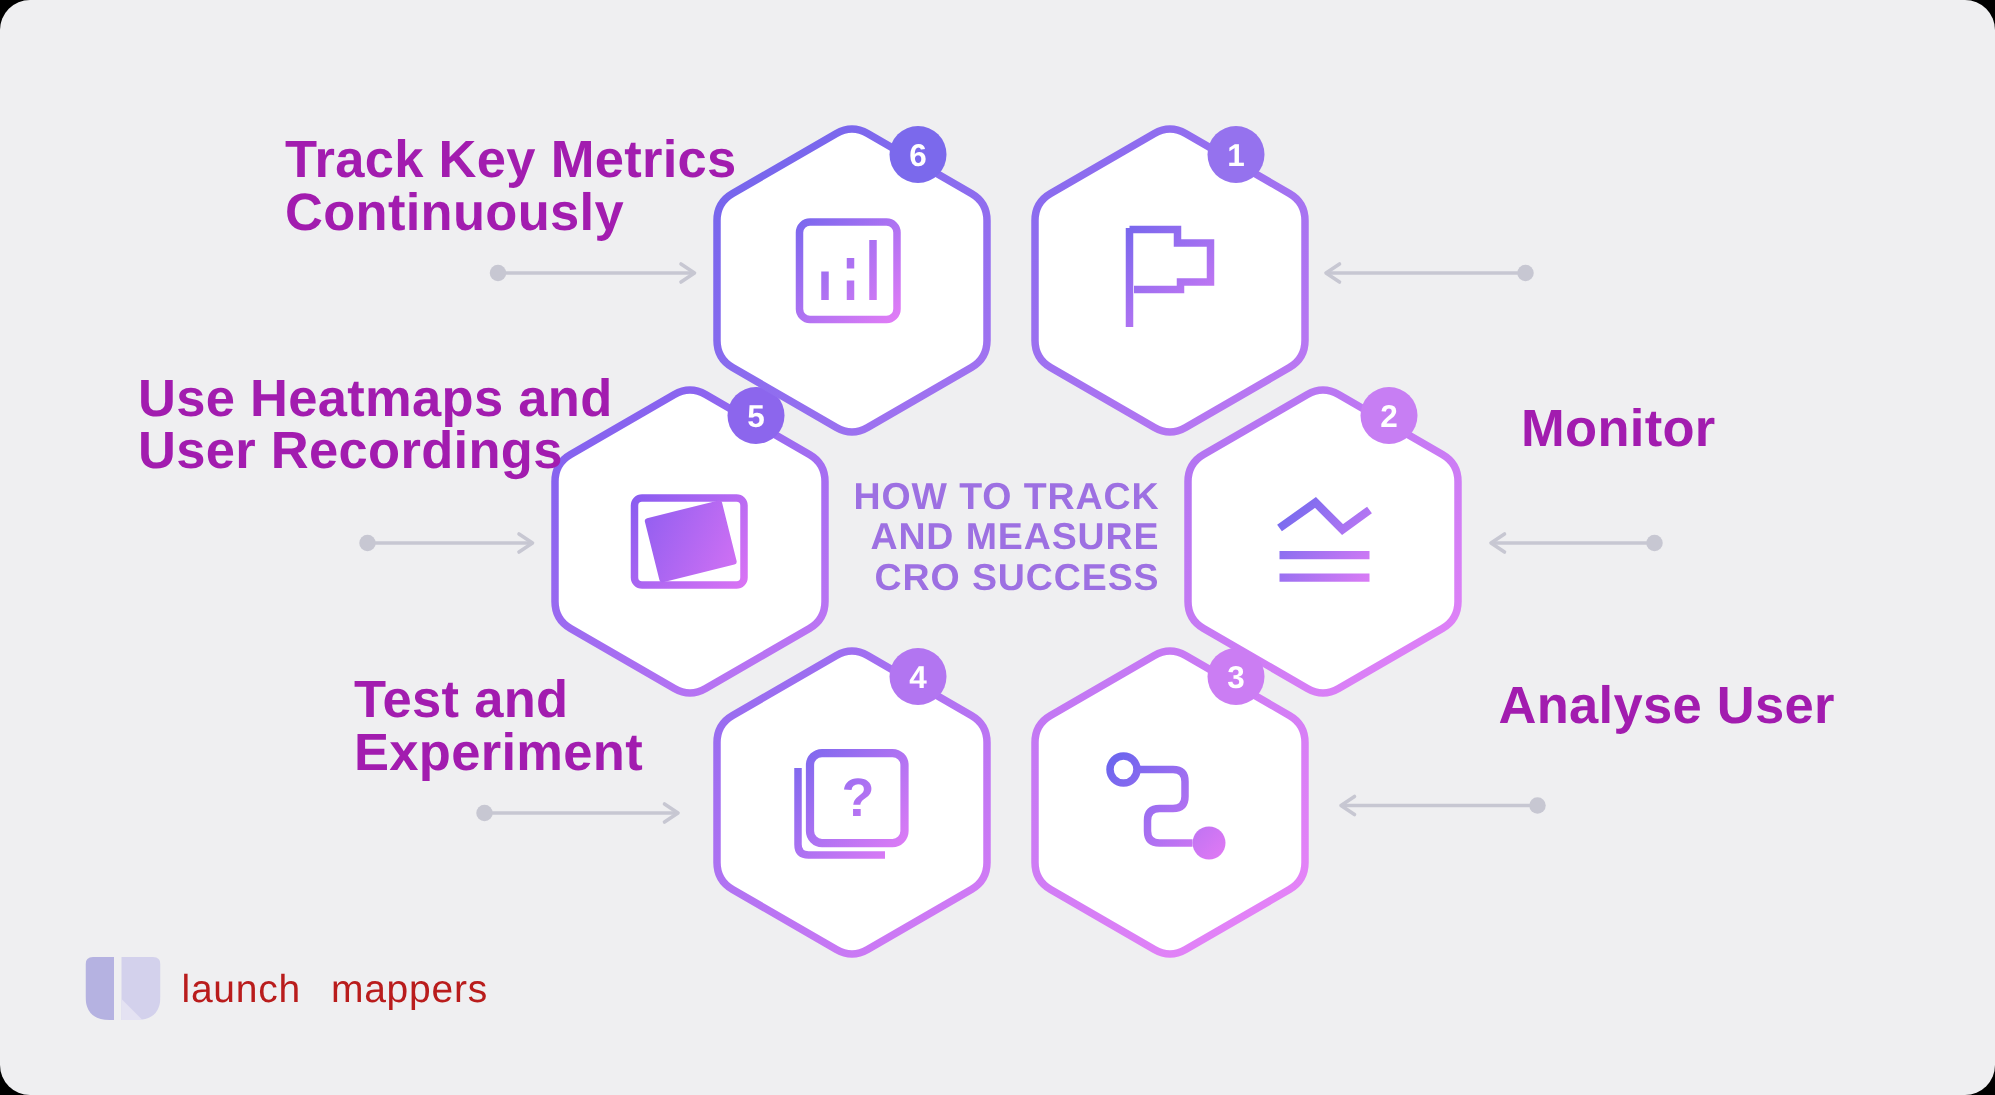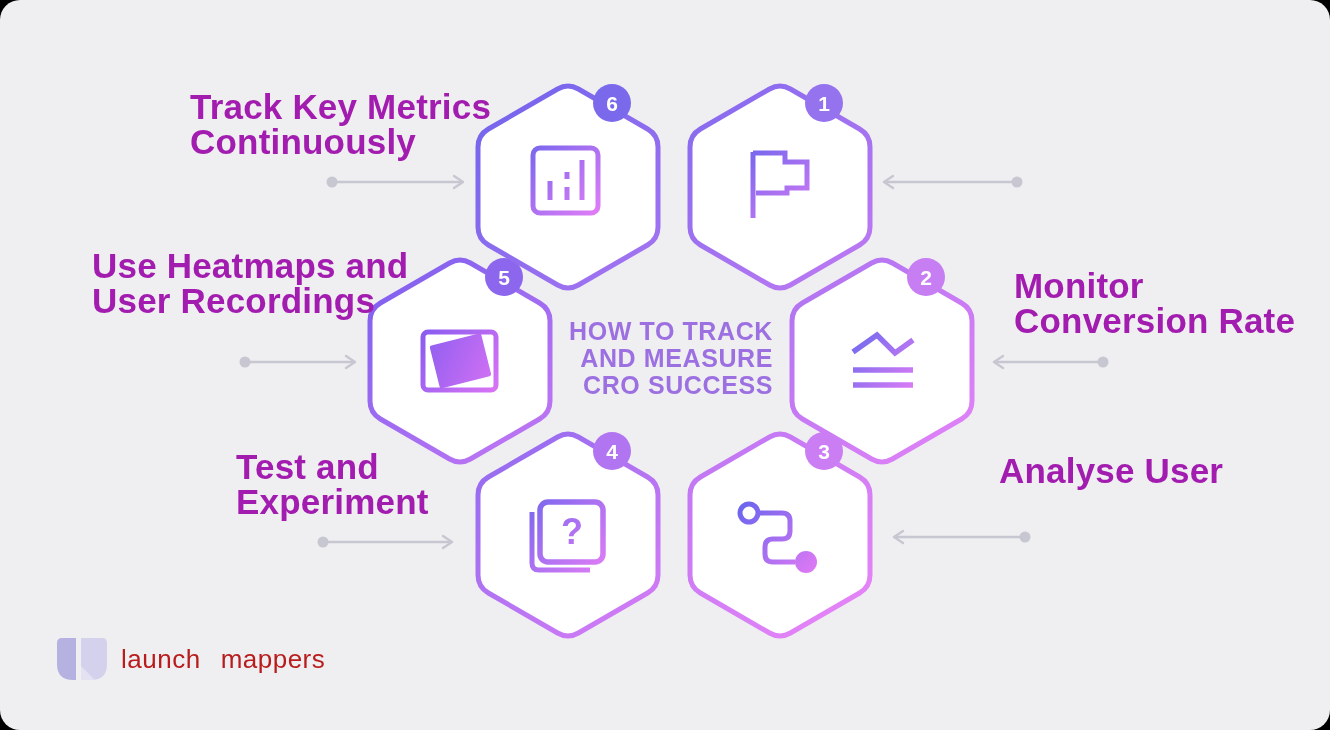--- a/index.html
+++ b/index.html
@@ -172,21 +172,20 @@
       <path d="M-1,-15 V-8"></path>
       <path d="M-1,0 V13"></path>
       <path d="M14,-27 V13"></path>
     </g>
     <circle cx="44" cy="-84" r="19" fill="#7B69EC"></circle>
     <text class="badge-num" x="44" y="-76.5">6</text>
   </svg>
 
   <div class="step-label l-2">
     <span>Monitor</span>
-    <span>Conversion Rate</span>
   </div>
   <div class="step-label l-3">
     <span>Analyse User</span>
   </div>
   <div class="step-label l-4">
     <span>Test and</span>
     <span>Experiment</span>
   </div>
   <div class="step-label l-5">
     <span>Use Heatmaps and</span>

